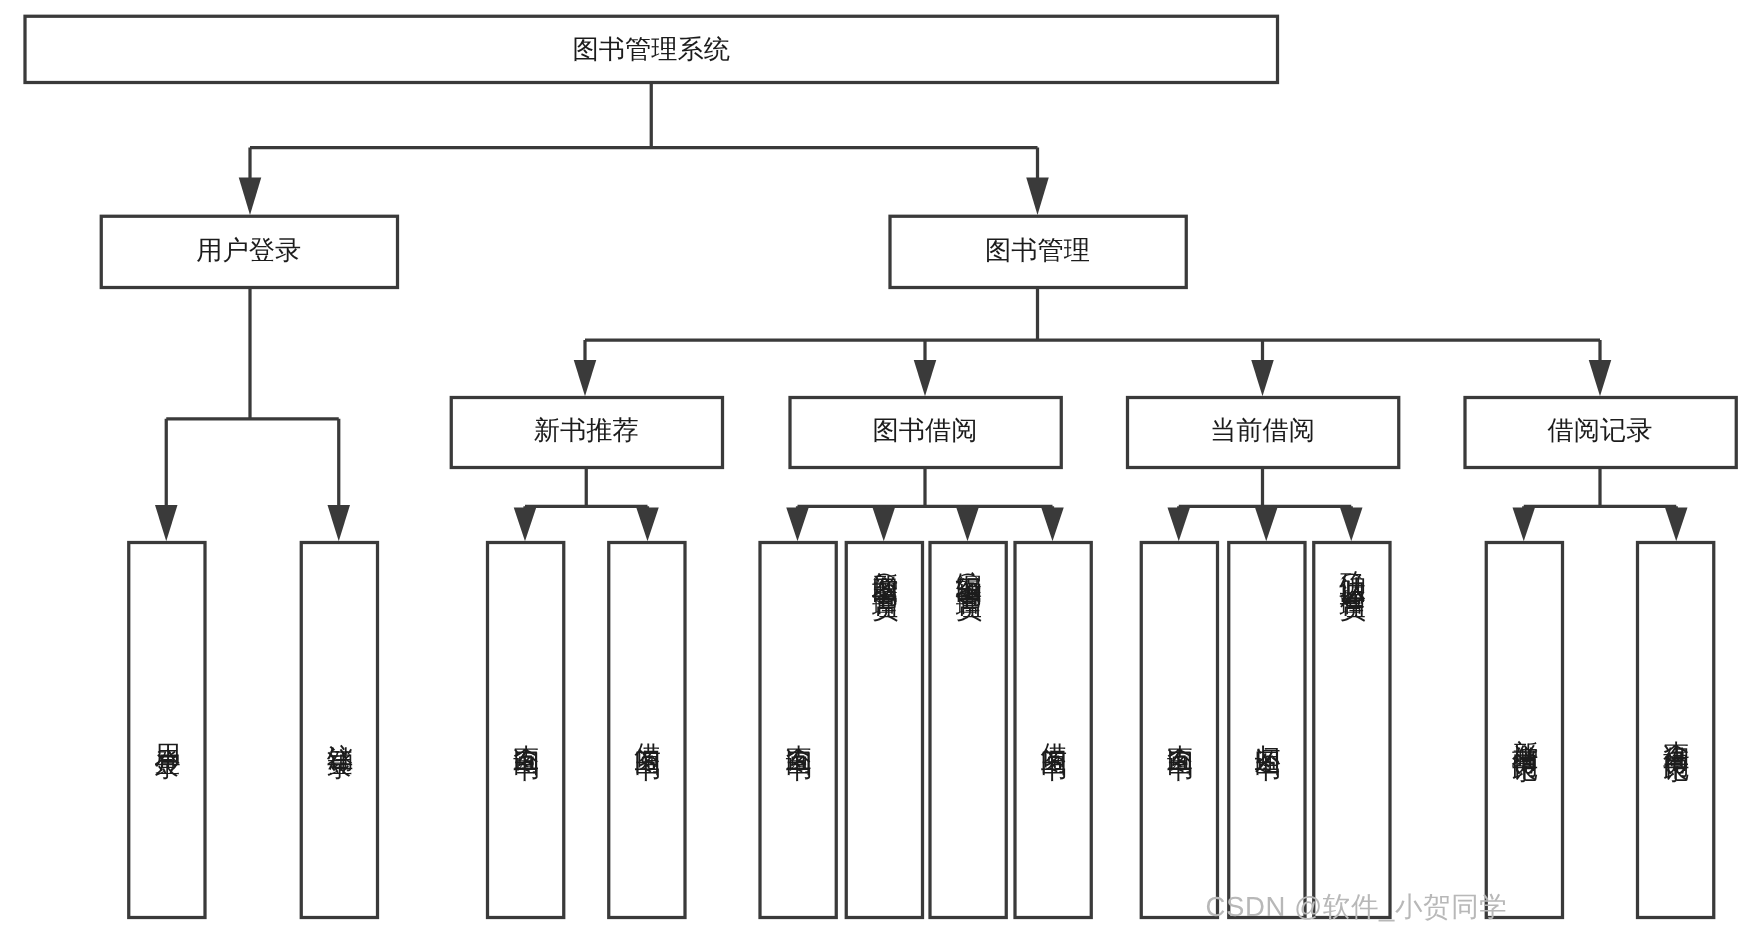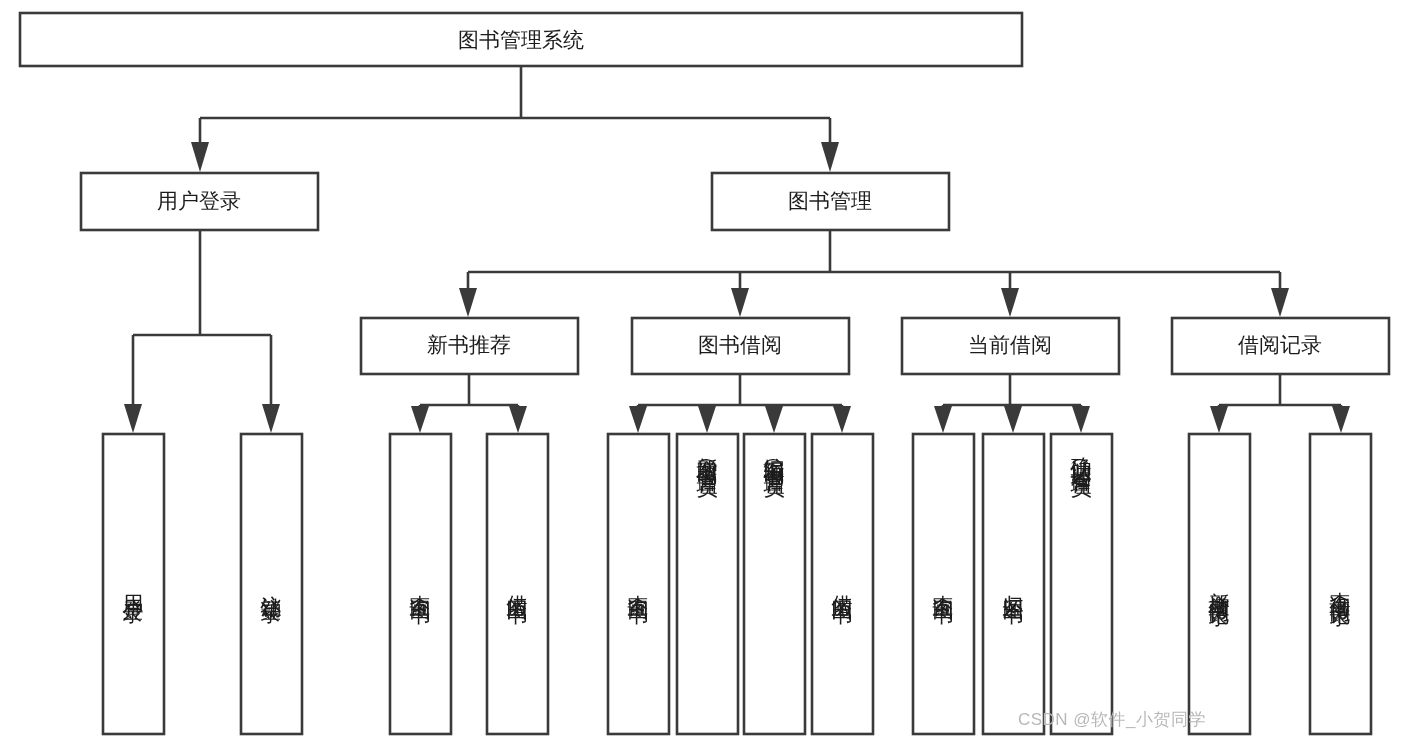--- a/index.html
+++ b/index.html
@@ -63,23 +63,23 @@
     height: 100%;
     display: flex;
     justify-content: center;
     box-sizing: border-box;
   }
   .leaf-label-wrap.center { align-items: center; }
   .leaf-label-wrap.top { align-items: flex-start; padding-top: 6px; }
   .watermark {
     position: absolute;
     right: 8px;
-    bottom: 16px;
-    font-family: "Liberation Sans", "DejaVu Sans", sans-serif;
-    font-size: 17px;
+    bottom: 6px;
+    font-family: "Liberation Sans", "DejaVu Sans", sans-serif;
+    font-size: 22px;
     color: #b8b8b8;
     letter-spacing: 0.5px;
     user-select: none;
     white-space: nowrap;
   }
 </style>
 </head>
 <body>
 
 <div id="diagram-root">

